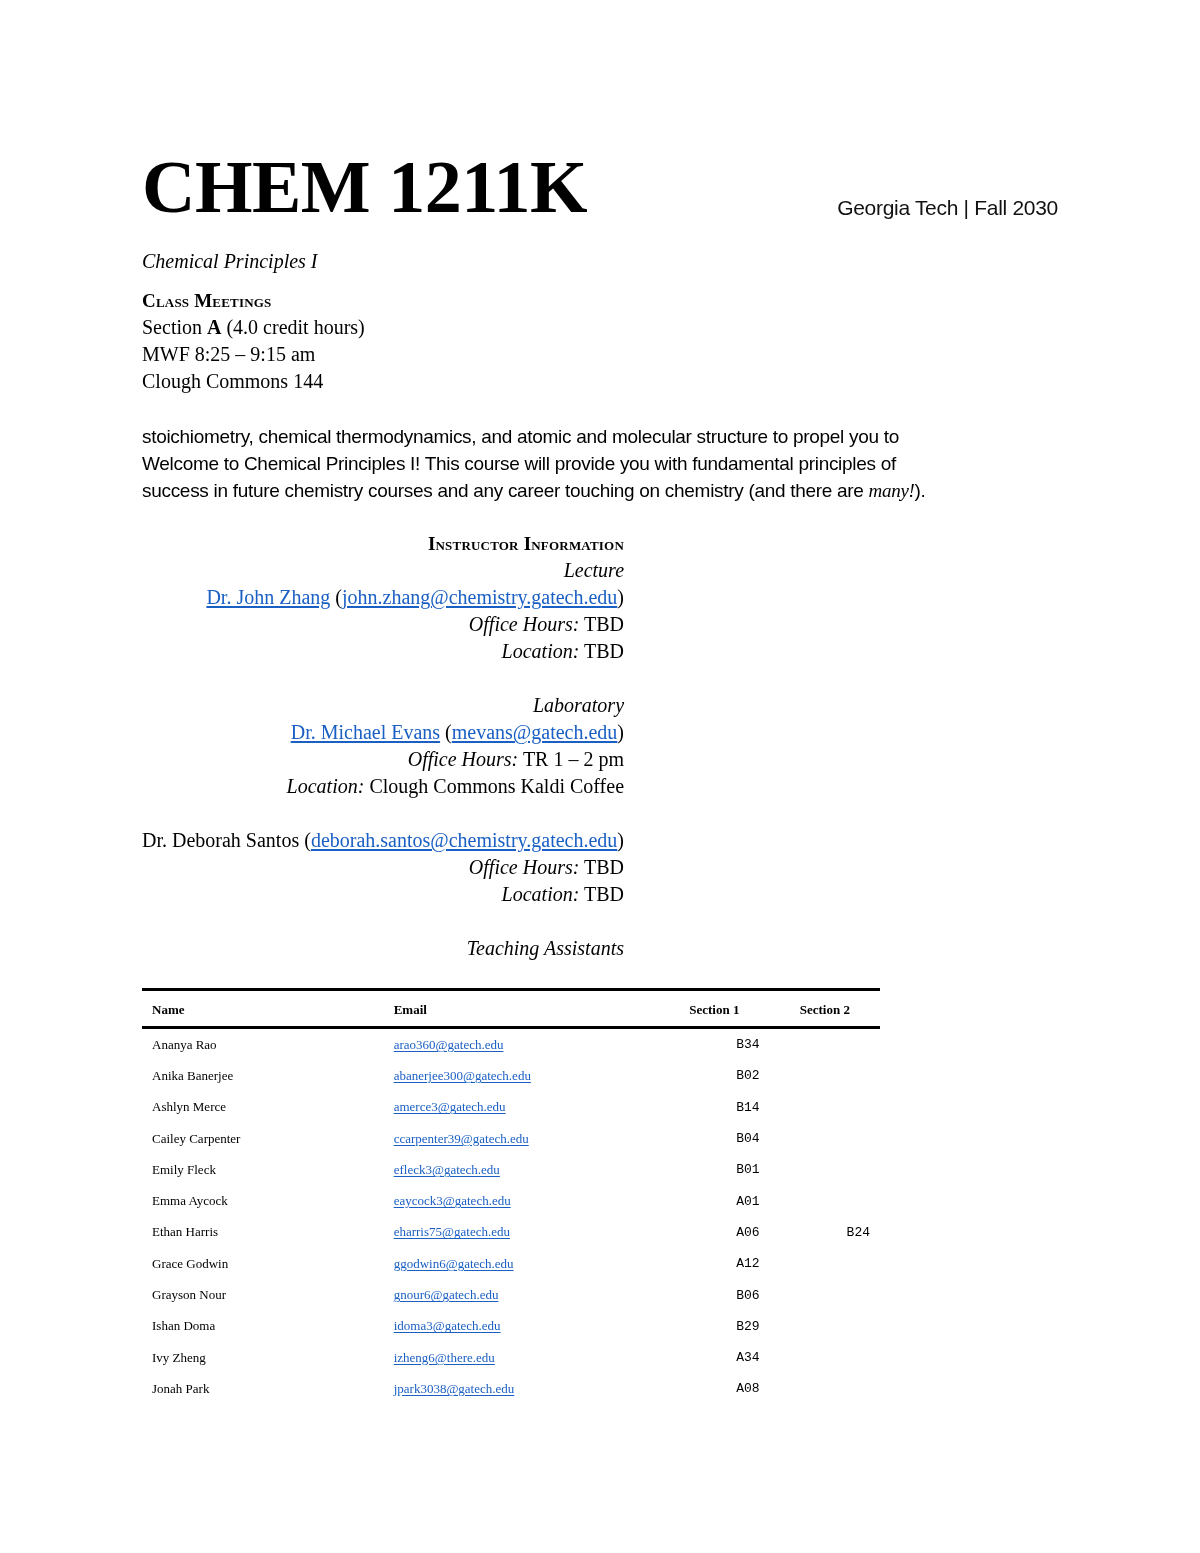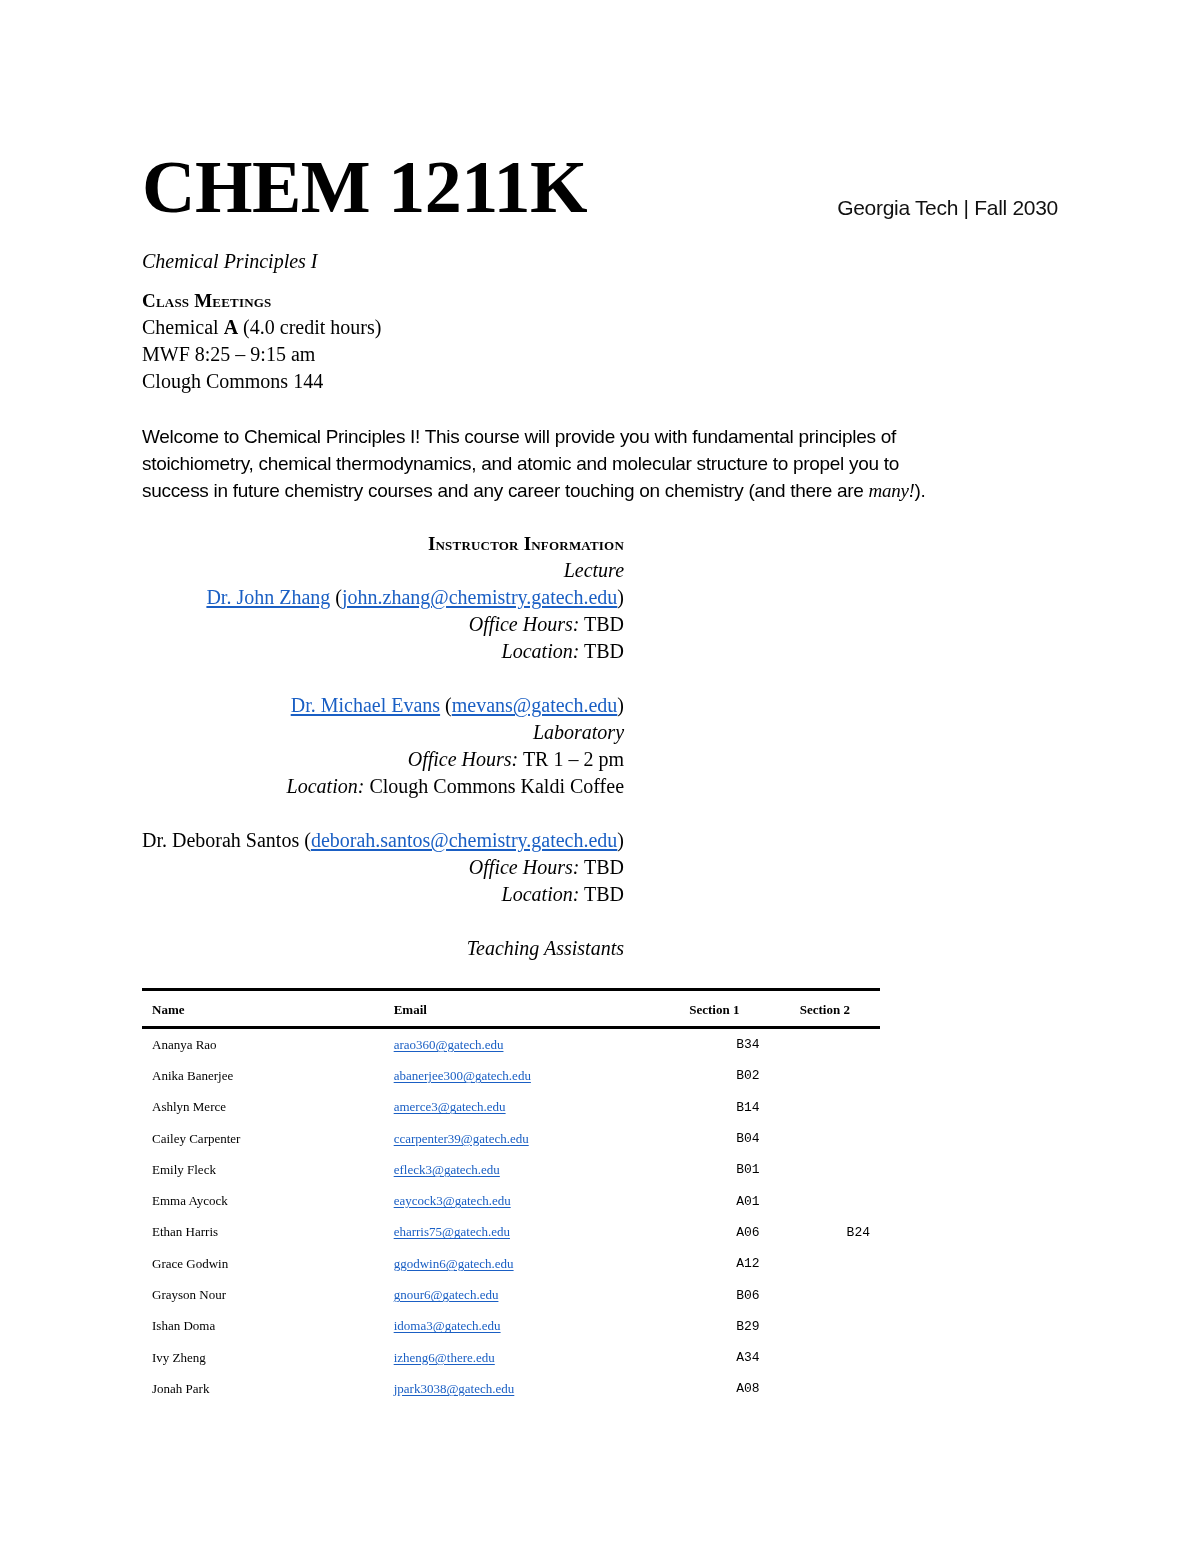--- a/index.html
+++ b/index.html
@@ -101,40 +101,40 @@
   </style>
 </head>
 <body>
 
 <div class="title">CHEM 1211K</div>
 <div class="header-right">Georgia Tech | Fall 2030</div>
 <div class="subtitle">Chemical Principles I</div>
 
 <div class="block" style="top:287px;">
   <span class="line smallcaps">Class Meetings</span>
-  <span class="line"><span>Chemical </span><b>A</b><span> (4.0 credit hours)</span></span>
+  <span class="line"><span>Section </span><b>A</b><span> (4.0 credit hours)</span></span>
   <span class="line">MWF 8:25 – 9:15 am</span>
   <span class="line">Clough Commons 144</span>
 </div>
 
 <div class="para" style="top:423px;">
+  <span class="line">stoichiometry, chemical thermodynamics, and atomic and molecular structure to propel you to</span>
   <span class="line">Welcome to Chemical Principles I! This course will provide you with fundamental principles of</span>
-  <span class="line">stoichiometry, chemical thermodynamics, and atomic and molecular structure to propel you to</span>
   <span class="line"><span>success in future chemistry courses and any career touching on chemistry (and there are </span><em>many!</em><span>).</span></span>
 </div>
 
 <div class="block" style="top:530px;text-align:right;">
   <span class="line smallcaps">Instructor Information</span>
   <span class="line it">Lecture</span>
   <span class="line"><a class="link">Dr. John Zhang</a> (<a class="link">john.zhang@chemistry.gatech.edu</a>)</span>
   <span class="line"><i>Office Hours:</i><span> TBD</span></span>
   <span class="line"><i>Location:</i><span> TBD</span></span>
   <span class="line"></span>
+  <span class="line it">Laboratory</span>
   <span class="line"><a class="link">Dr. Michael Evans</a> (<a class="link">mevans@gatech.edu</a>)</span>
-  <span class="line it">Laboratory</span>
   <span class="line"><i>Office Hours:</i><span> TR 1 – 2 pm</span></span>
   <span class="line"><i>Location:</i><span> Clough Commons Kaldi Coffee</span></span>
   <span class="line"></span>
   <span class="line"><span>Dr. Deborah Santos</span> (<a class="link">deborah.santos@chemistry.gatech.edu</a>)</span>
   <span class="line"><i>Office Hours:</i><span> TBD</span></span>
   <span class="line"><i>Location:</i><span> TBD</span></span>
   <span class="line"></span>
   <span class="line it">Teaching Assistants</span>
 </div>
 

